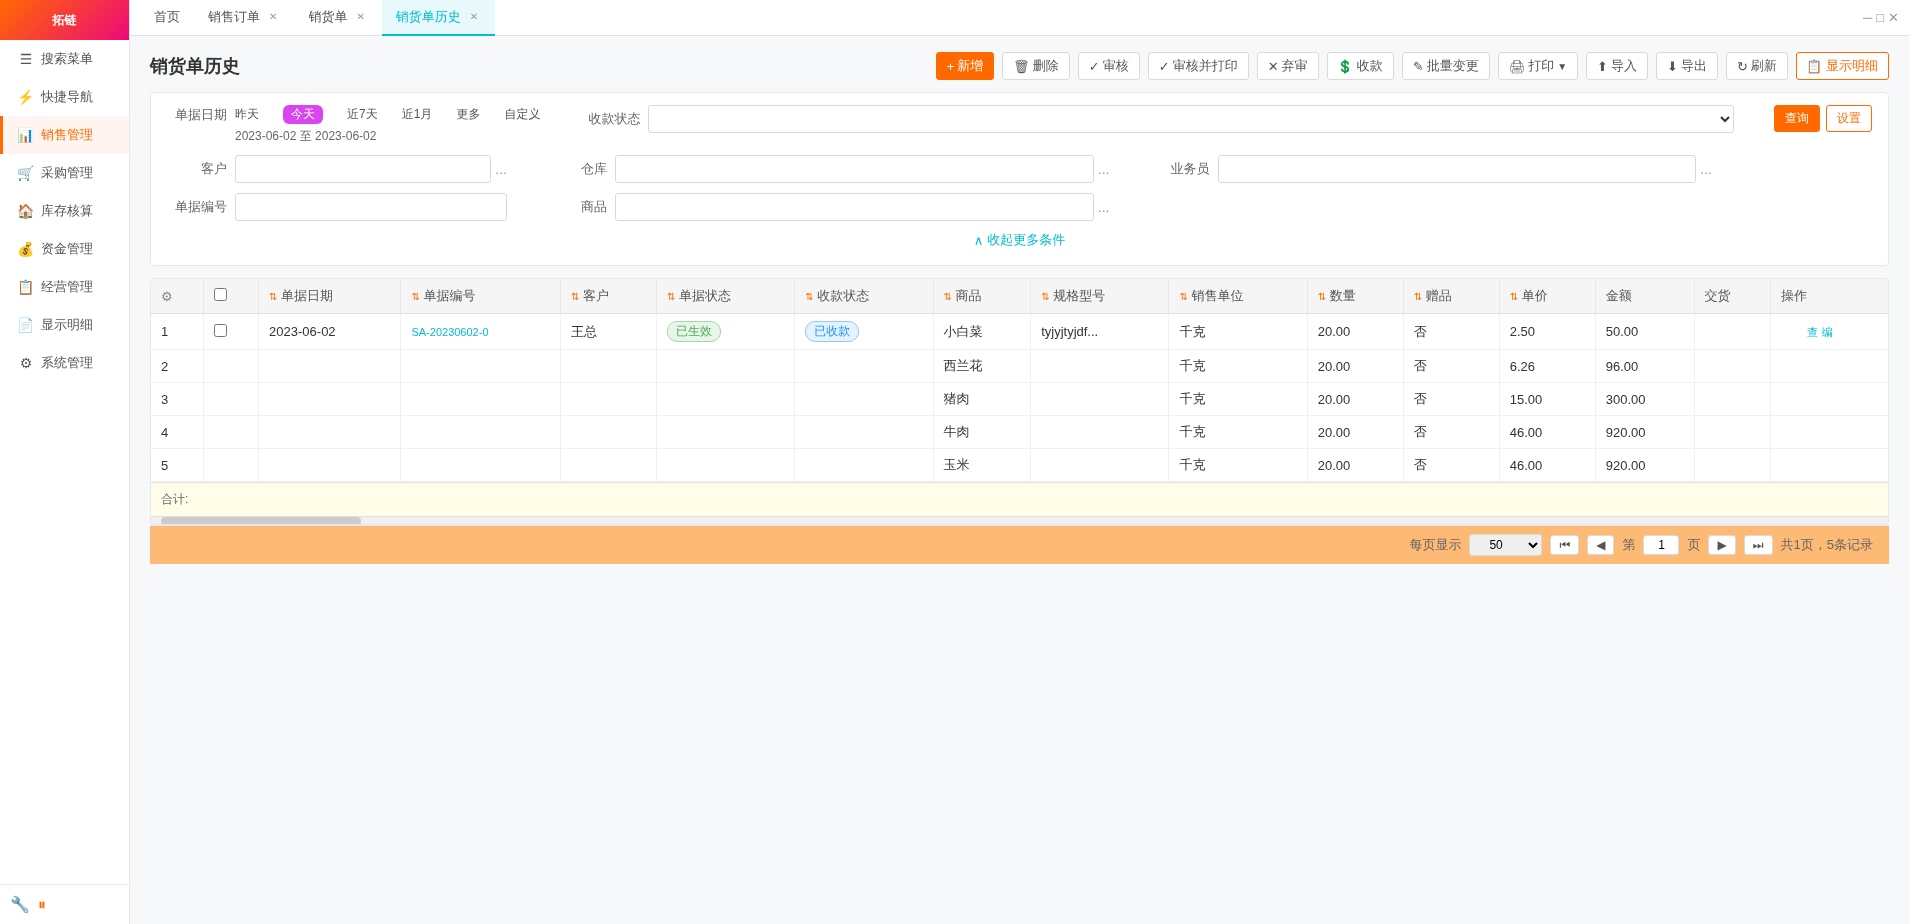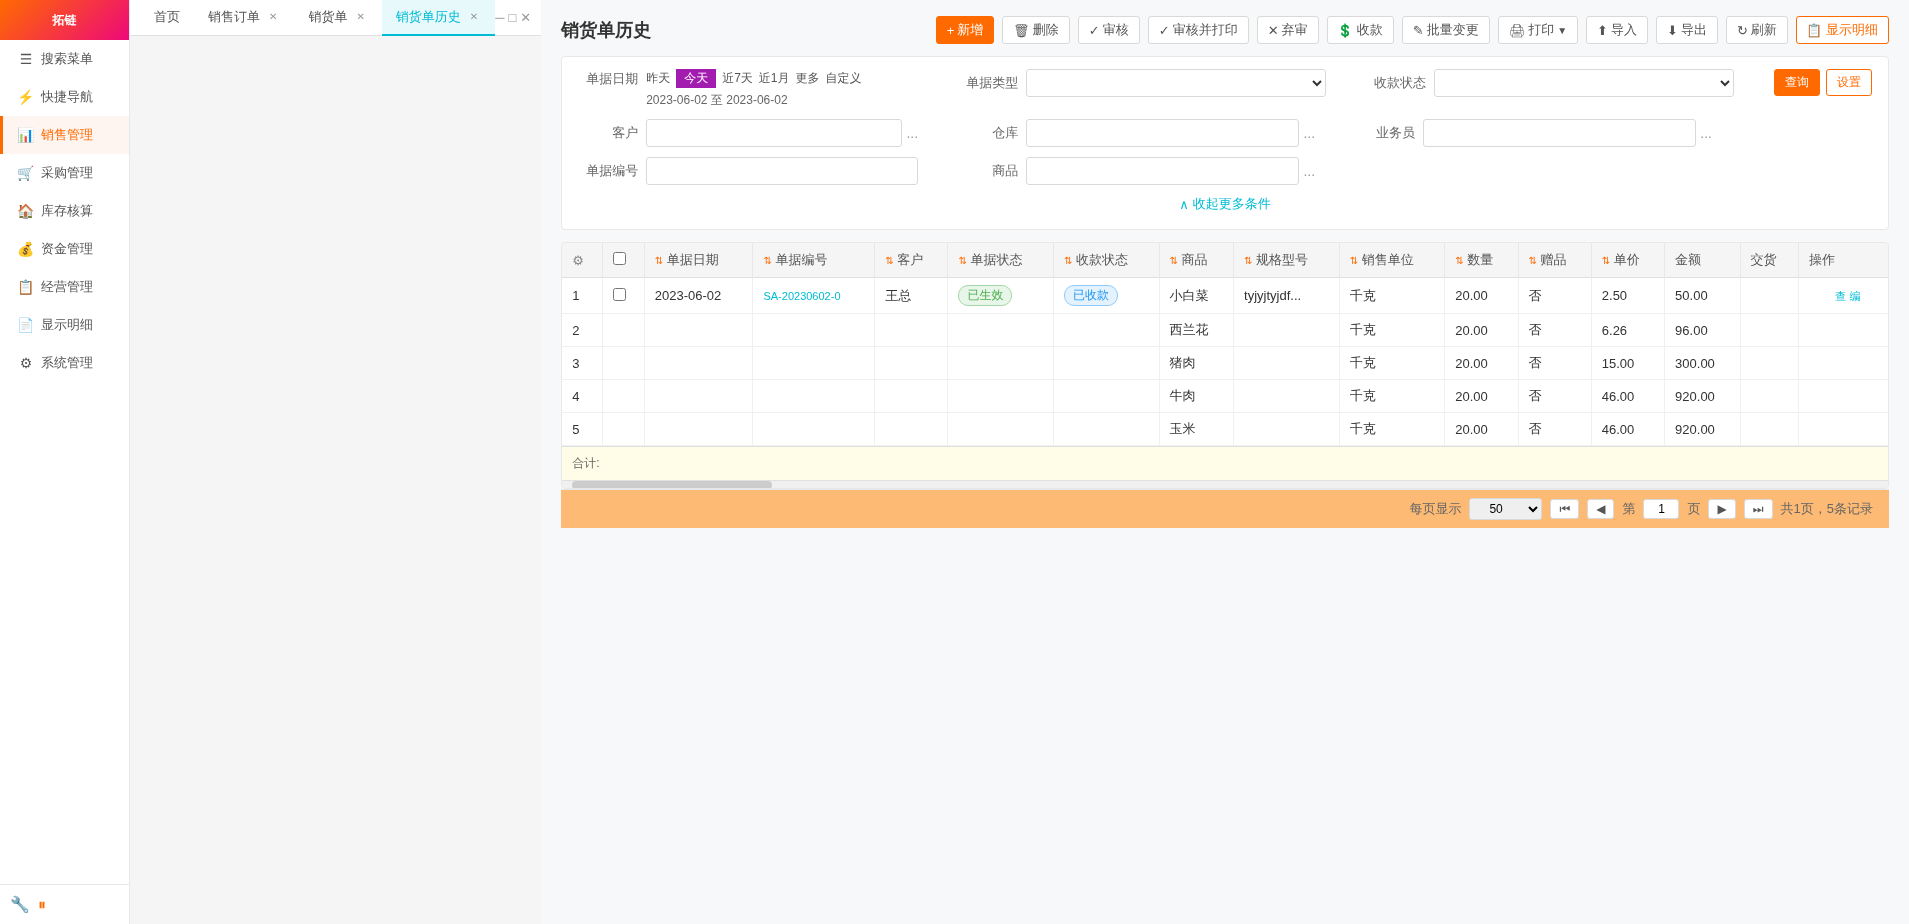--- a/index.html
+++ b/index.html
@@ -41,21 +41,21 @@
       display: flex;
       gap: 8px;
       align-items: center;
       border-top: 1px solid #e8e8e8;
     }
 
     
     .main {
       flex: 1;
       display: flex;
-      flex-direction: row;
+      flex-direction: column;
       overflow: hidden;
     }
 
     
     .tab-bar {
       display: flex;
       align-items: center;
       background: #fff;
       border-bottom: 1px solid #e0e0e0;
       padding: 0 10px;
@@ -146,32 +146,32 @@
       margin-bottom: 12px;
     }
     .filter-label {
       color: #666;
       width: 60px;
       text-align: right;
       flex-shrink: 0;
     }
     .date-shortcuts {
       display: flex;
-      gap: 6px;
+      gap: 24px;
       align-items: center;
     }
     .date-shortcut {
       cursor: pointer;
       color: #555;
       font-size: 12px;
     }
     .date-shortcut.active {
       color: #fff;
-      background: #a21caf;
-      border-radius: 0;
+      background: #d946ef;
+      border-radius: 6px;
       padding: 1px 8px;
     }
     .date-range {
       color: #666;
       font-size: 12px;
       margin-top: 2px;
     }
     .filter-input {
       border: 1px solid #d9d9d9;
       border-radius: 3px;
@@ -472,26 +472,20 @@
               <span class="date-shortcut">近1月</span>
               <span class="date-shortcut">更多</span>
               <span class="date-shortcut">自定义</span>
             </div>
           </div>
           <div style="margin-left:68px;">
             <span class="date-range">2023-06-02 至 2023-06-02</span>
           </div>
         </div>
 
-        <div style="display:flex; align-items:center; gap:8px; flex:1;">
-          <span class="filter-label">单据类型</span>
-          <select class="filter-select">
-            <option value=""></option>
-          </select>
-        </div>
 
         <div style="display:flex; align-items:center; gap:8px; flex:1;">
           <span class="filter-label">收款状态</span>
           <select class="filter-select">
             <option value=""></option>
           </select>
         </div>
         <div class="filter-actions">
           <button class="btn btn-primary">查询</button>
           <button class="btn btn-orange-outline">设置</button>

